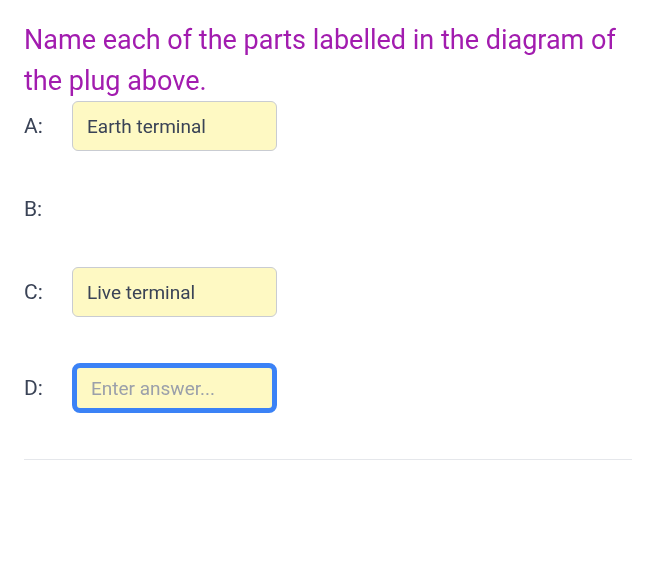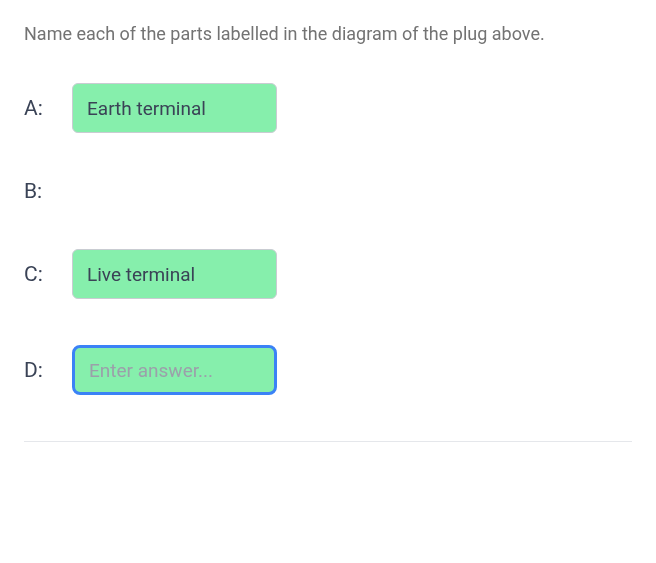--- a/index.html
+++ b/index.html
@@ -9,24 +9,23 @@
     }
     body {
       font-family: -apple-system, BlinkMacSystemFont, 'Segoe UI', Roboto, Helvetica, Arial, sans-serif;
       background: #ffffff;
       width: 656px;
       height: 563px;
       padding: 20px 24px;
       color: #3a4356;
     }
     .question-text {
-      font-size: 18px;
+      font-size: 27px;
       line-height: 1.5;
-      color: #737373;
-      margin-bottom: 36px;
+      color: #a21caf;
       font-weight: 400;
     }
     .answer-row {
       display: flex;
       align-items: center;
       margin-bottom: 46px;
     }
     .answer-label {
       font-size: 21px;
       color: #3a4356;
@@ -36,27 +35,27 @@
     .answer-input {
       width: 205px;
       height: 50px;
       padding: 0 14px;
       font-size: 19px;
       color: #3a4356;
       border: 1px solid #c9ccd2;
       border-radius: 6px;
       outline: none;
       font-family: inherit;
-      background: #86efac;
+      background: #fef9c3;
     }
     .answer-input::placeholder {
       color: #9ba0aa;
     }
     .answer-input.focused {
-      border: 3px solid #3b82f6;
+      border: 5px solid #3b82f6;
       border-radius: 8px;
     }
     .divider {
       border-top: 1px solid #e5e7eb;
       margin-top: 8px;
     }
   </style>
 </head>
 <body>
 

